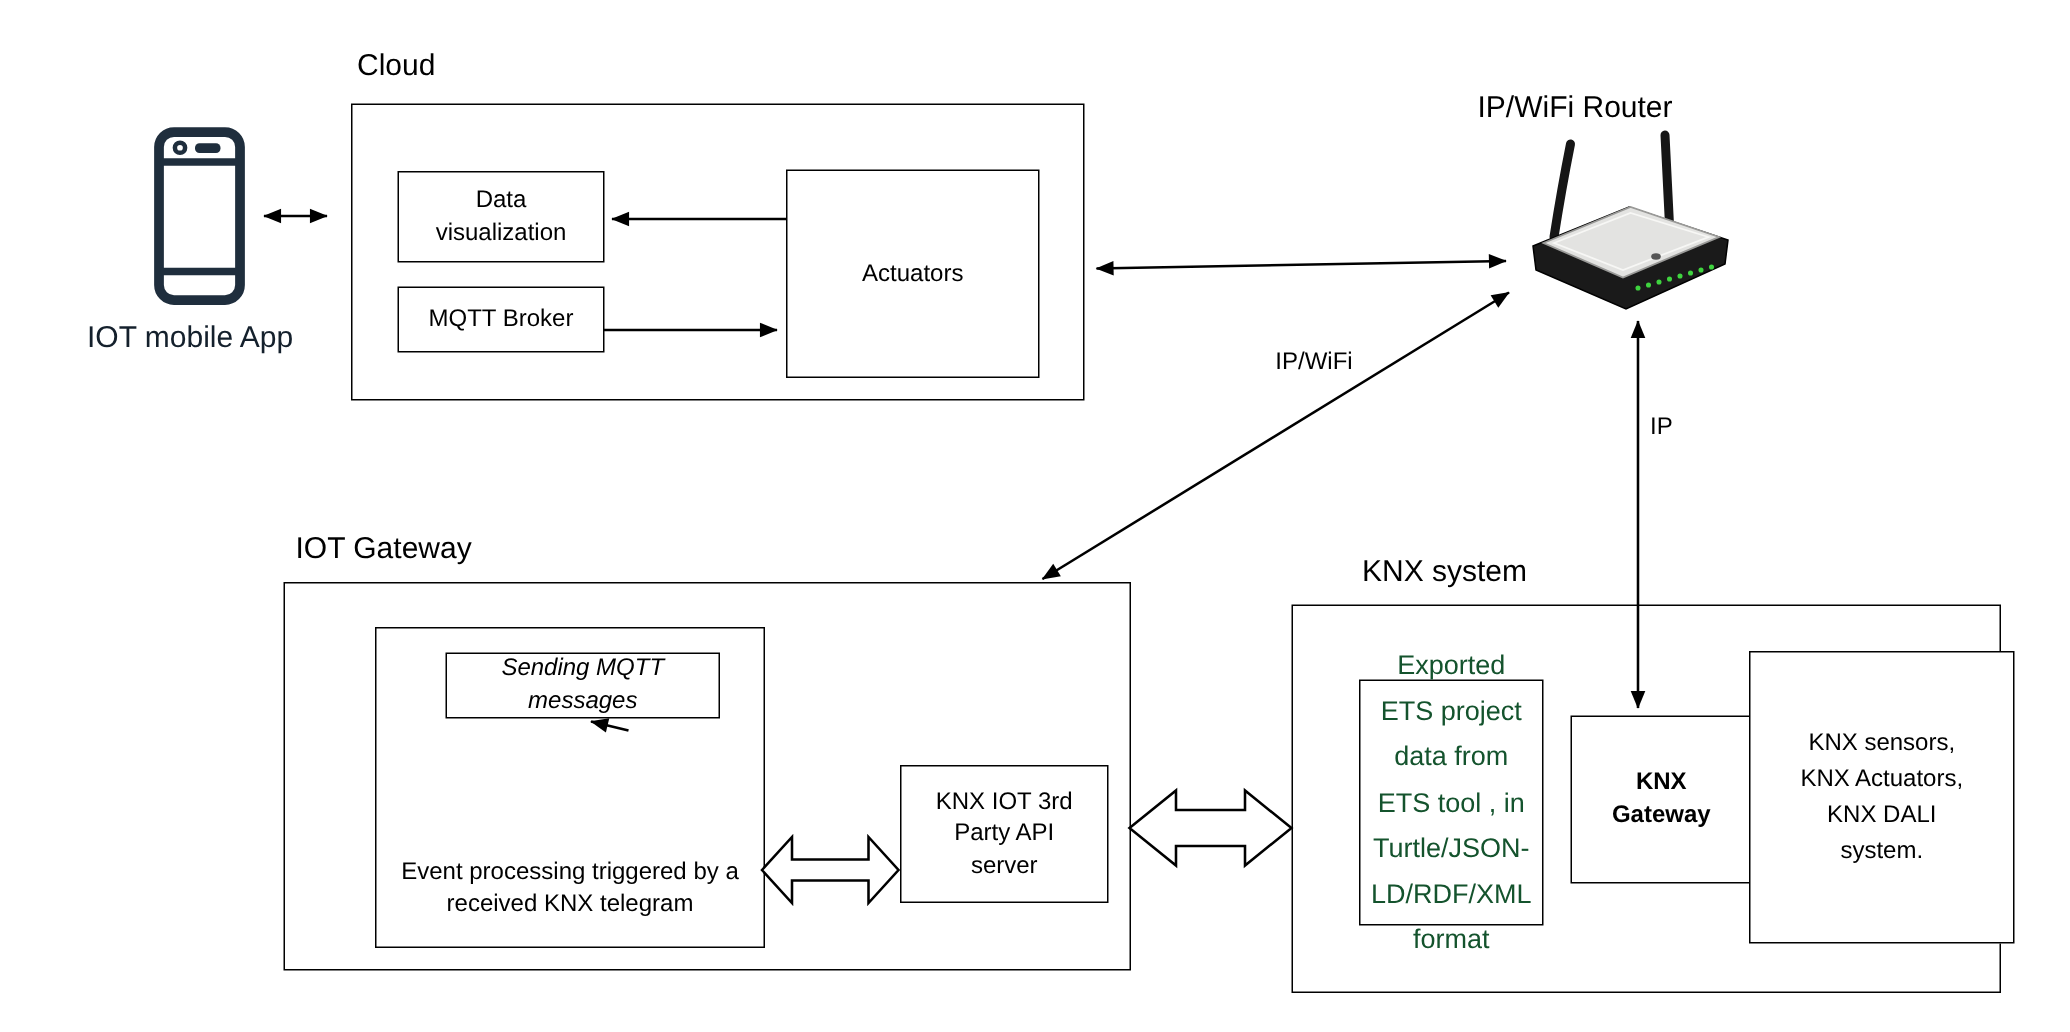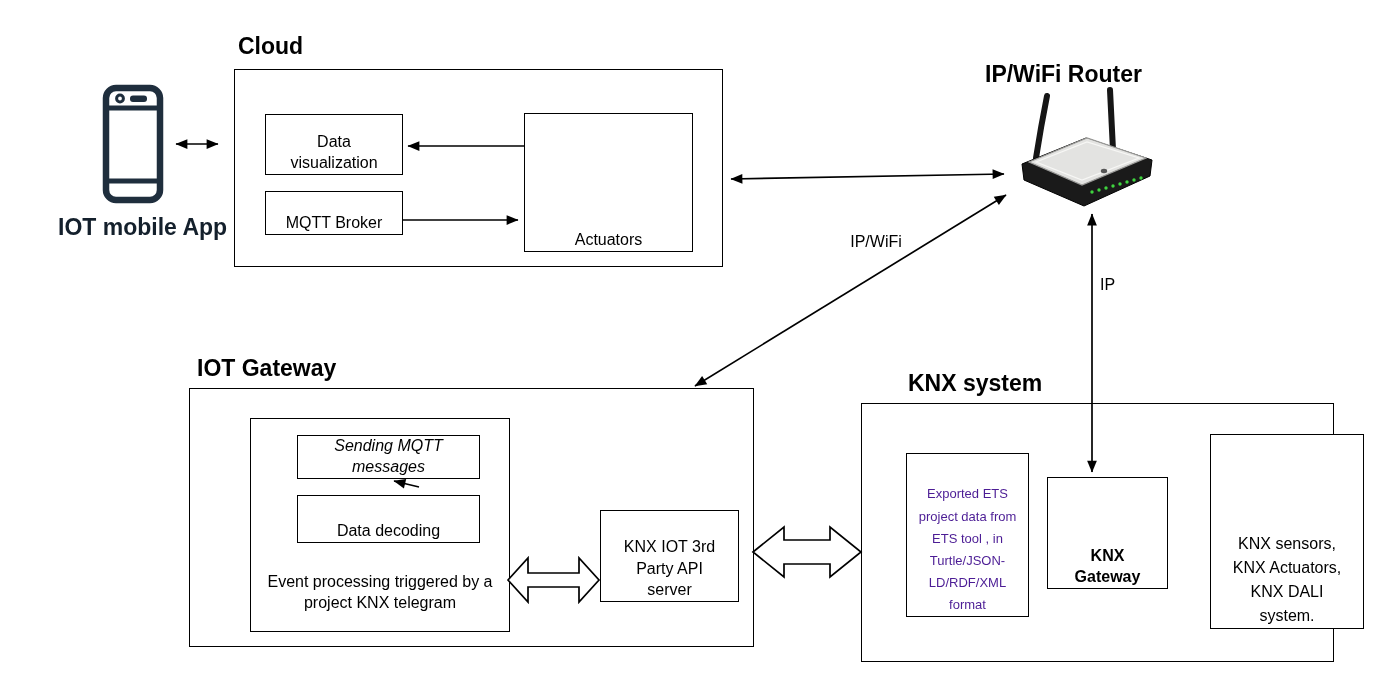--- a/index.html
+++ b/index.html
@@ -2,36 +2,36 @@
 <html><head>
 <meta charset="utf-8">
 <style>
   html,body{margin:0;padding:0;background:#ffffff;}
   #canvas{
     position:relative;width:1380px;height:688px;background:#ffffff;overflow:hidden;
     font-family:"Liberation Sans", sans-serif;color:#000;
   }
   .box{
     position:absolute;box-sizing:border-box;border:1.6px solid #000;background:#fff;
-    display:flex;align-items:flex-end;justify-content:center;text-align:center;
+    display:flex;align-items:center;justify-content:center;text-align:center;
     font-size:16px;line-height:1.35;
   }
   .group{background:transparent;}
   .sec-label{
-    position:absolute;font-size:23px;font-weight:bold;white-space:nowrap;
+    position:absolute;font-size:20px;font-weight:normal;white-space:nowrap;
   }
   .free-label{position:absolute;font-size:16px;white-space:nowrap;text-align:right;}
   .center-label{text-align:center;}
   .inner-pad-narrow span{display:inline-block;width:114px;}
   .sending span{display:inline-block;width:150px;font-style:italic;}
   .api span{display:inline-block;width:102px;}
   .knxgw{font-weight:bold;font-size:16px;}
   .knxgw span{display:inline-block;width:80px;}
   .devices span{display:inline-block;width:122px;line-height:1.5;}
-  .ets{color:#4c1d95;font-size:13px;line-height:1.7;padding:0 5px;}
+  .ets{color:#14532d;font-size:18px;line-height:1.7;padding:0 5px;}
   .event-text{
     position:absolute;left:266px;top:572px;width:228px;text-align:center;
     font-size:16px;line-height:1.3;
   }
   svg{display:block;}
   #arrows{position:absolute;left:0;top:0;pointer-events:none;}
   .icon-abs{position:absolute;}
 </style>
 </head>
 <body>
@@ -83,39 +83,36 @@
   <div class="free-label center-label" style="left:826px;top:233px;width:100px">IP/WiFi</div>
   <div class="free-label" style="left:1100px;top:276px">IP</div>
 
   <div class="sec-label" style="left:197px;top:355px">IOT Gateway</div>
   <div class="box group" style="left:189px;top:388px;width:565px;height:259px"></div>
 
   <div class="box group" style="left:250px;top:418px;width:260px;height:214px"></div>
   <div class="box sending" style="left:297px;top:435px;width:183px;height:44px">
     <span>Sending MQTT messages</span>
   </div>
-  <div class="box" style="left:297px;top:495px;width:183px;height:48px">
-    <span>Data decoding</span>
-  </div>
-  <div class="event-text">Event processing triggered by a project KNX telegram</div>
+  <div class="event-text">Event processing triggered by a received KNX telegram</div>
 
   <div class="box api" style="left:600px;top:510px;width:139px;height:92px">
     <span>KNX IOT 3rd Party API server</span>
   </div>
 
   <div class="sec-label" style="left:908px;top:370px">KNX system</div>
   <div class="box group" style="left:861px;top:403px;width:473px;height:259px"></div>
 
   <div class="box ets" style="left:906px;top:453px;width:123px;height:164px">
     <span>Exported ETS project data from ETS tool , in Turtle/JSON-LD/RDF/XML format</span>
   </div>
   <div class="box knxgw" style="left:1047px;top:477px;width:121px;height:112px">
     <span>KNX Gateway</span>
   </div>
-  <div class="box devices" style="left:1210px;top:434px;width:154px;height:195px">
+  <div class="box devices" style="left:1166px;top:434px;width:177px;height:195px">
     <span>KNX sensors, KNX Actuators, KNX DALI system.</span>
   </div>
 
   <svg id="arrows" width="1380" height="688" viewBox="0 0 1380 688">
     <defs>
       <marker id="ah" viewBox="0 0 12 10" refX="11" refY="5" markerWidth="13" markerHeight="11" orient="auto-start-reverse" markerUnits="userSpaceOnUse">
         <path d="M0.5,0.5 L11.5,5 L0.5,9.5 Z" fill="#000"></path>
       </marker>
     </defs>
 

